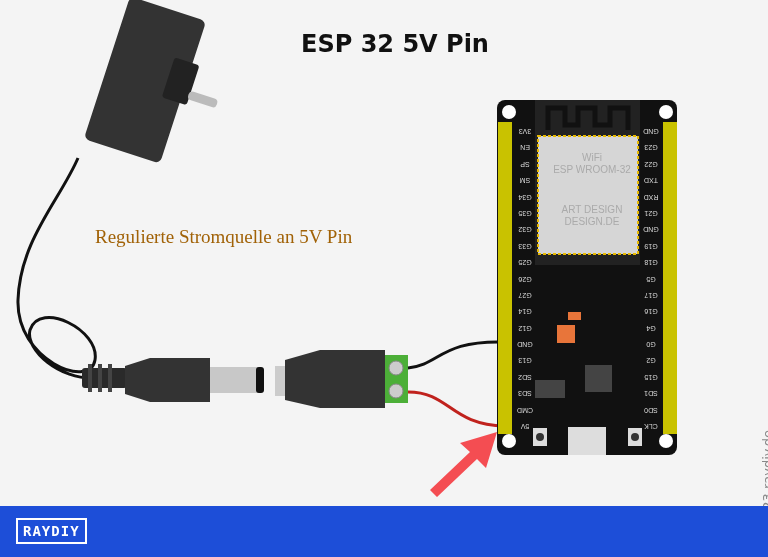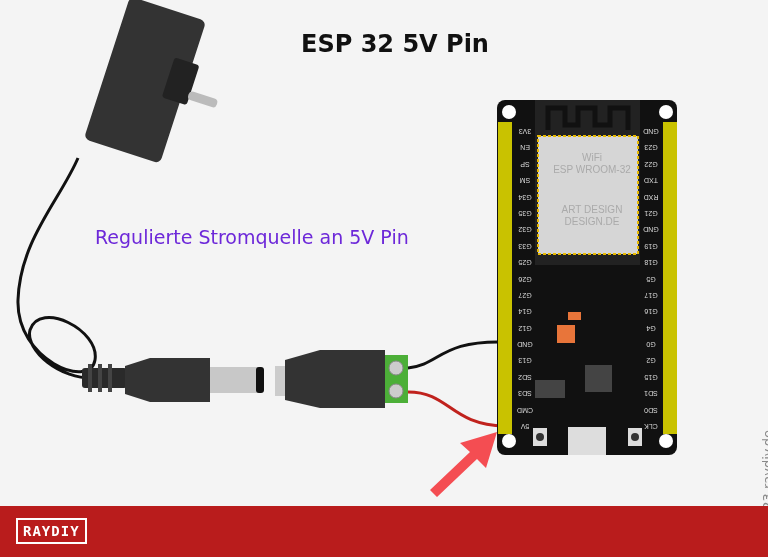--- a/index.html
+++ b/index.html
@@ -1,20 +1,20 @@
 <!DOCTYPE html>
 <html><head>
 <meta charset="utf-8">
 <style>
   html,body{margin:0;padding:0;}
   body{width:768px;height:557px;background:#f4f4f4;position:relative;overflow:hidden;font-family:"DejaVu Sans",sans-serif;}
   .title{position:absolute;left:0;width:768px;top:30px;text-align:center;font-size:24px;font-weight:bold;color:#111;padding-left:22px;box-sizing:border-box;}
-  .subtitle{position:absolute;left:95px;top:226px;font-size:19px;color:#6d28d9;}
+  .subtitle{position:absolute;left:95px;top:226px;font-size:19px;color:#a16207;font-family:Liberation Serif, serif;}
   .copyright{position:absolute;right:8px;top:430px;transform-origin:right top;transform:rotate(-90deg) translateX(0);font-size:13px;color:#888;white-space:nowrap;}
-  .footer{position:absolute;left:0;top:506px;width:768px;height:51px;background:#b91c1c;}
+  .footer{position:absolute;left:0;top:506px;width:768px;height:51px;background:#1d4ed8;}
   .logo{position:absolute;left:16px;top:12px;border:2px solid #fff;padding:3px 5px;color:#fff;font-family:"DejaVu Sans Mono",monospace;font-weight:bold;font-size:14px;letter-spacing:1px;}
   svg{position:absolute;left:0;top:0;}
 </style>
 </head>
 <body>
 
 <svg width="768" height="557" viewBox="0 0 768 557">
 
   <g>
     <rect x="105" y="5" width="80" height="150" rx="6" fill="#333" transform="rotate(18 145 80)"></rect>

